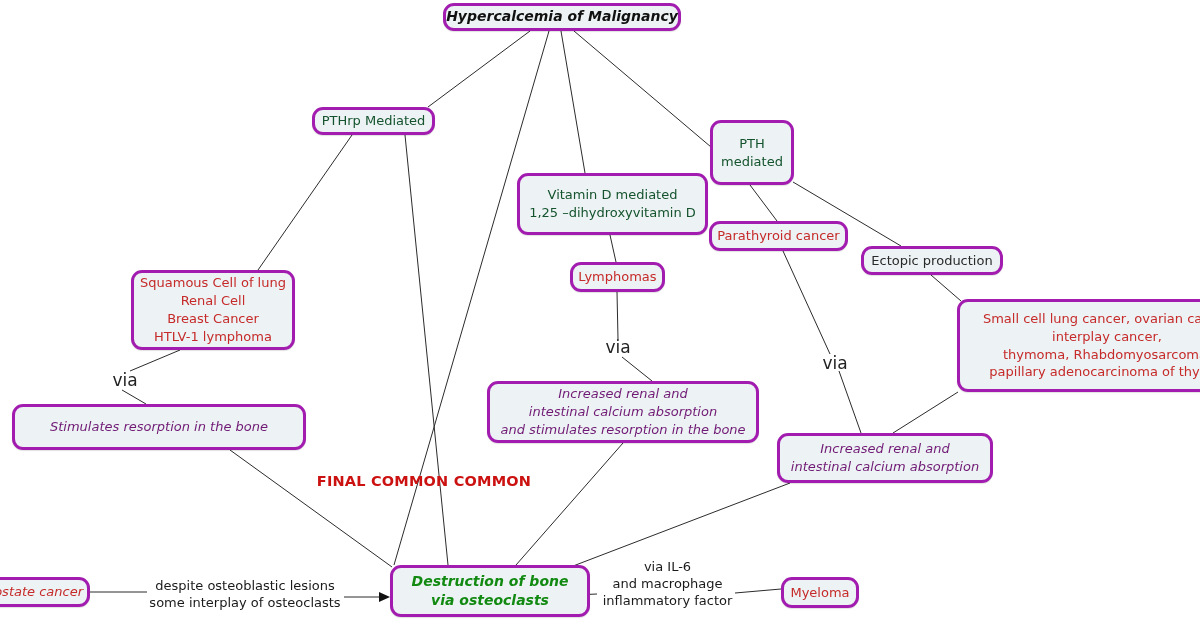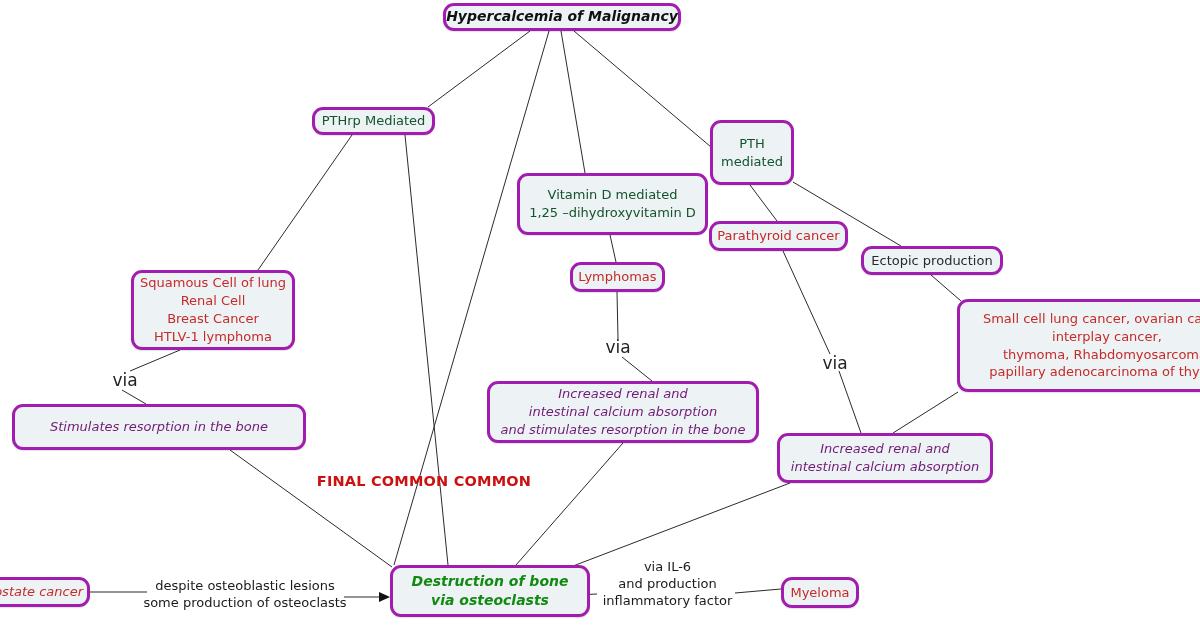--- a/index.html
+++ b/index.html
@@ -147,24 +147,24 @@
   <span>Destruction of bone</span>
   <span>via osteoclasts</span>
 </div>
 
 <div class="node t-red-italic" style="left:-26px;top:577px;width:116px;height:30px;">
   <span>Prostate cancer</span>
 </div>
 
 <div class="plain" style="left:147px;top:576px;width:196px;height:38px;">
   <span>despite osteoblastic lesions</span>
-  <span>some production of osteoclasts</span>
+  <span>some interplay of osteoclasts</span>
 </div>
 
 <div class="plain" style="left:595px;top:556px;width:145px;height:57px;">
   <span>via IL-6</span>
-  <span>and production</span>
+  <span>and macrophage</span>
   <span>inflammatory factor</span>
 </div>
 
 <div class="node t-red" style="left:781px;top:577px;width:78px;height:31px;">
   <span>Myeloma</span>
 </div>
 
 </body></html>

